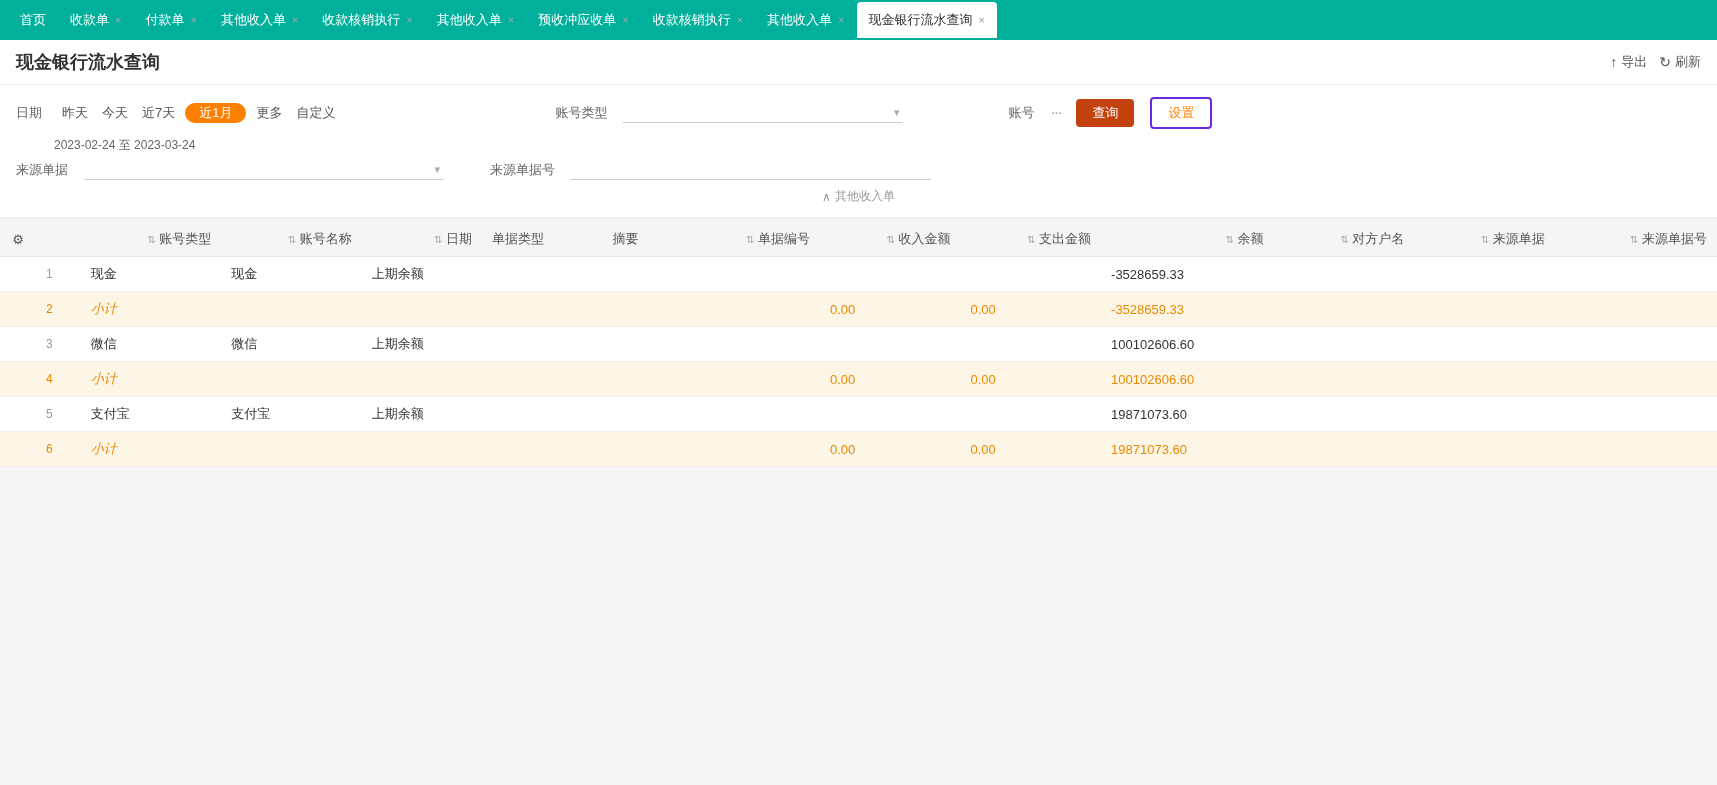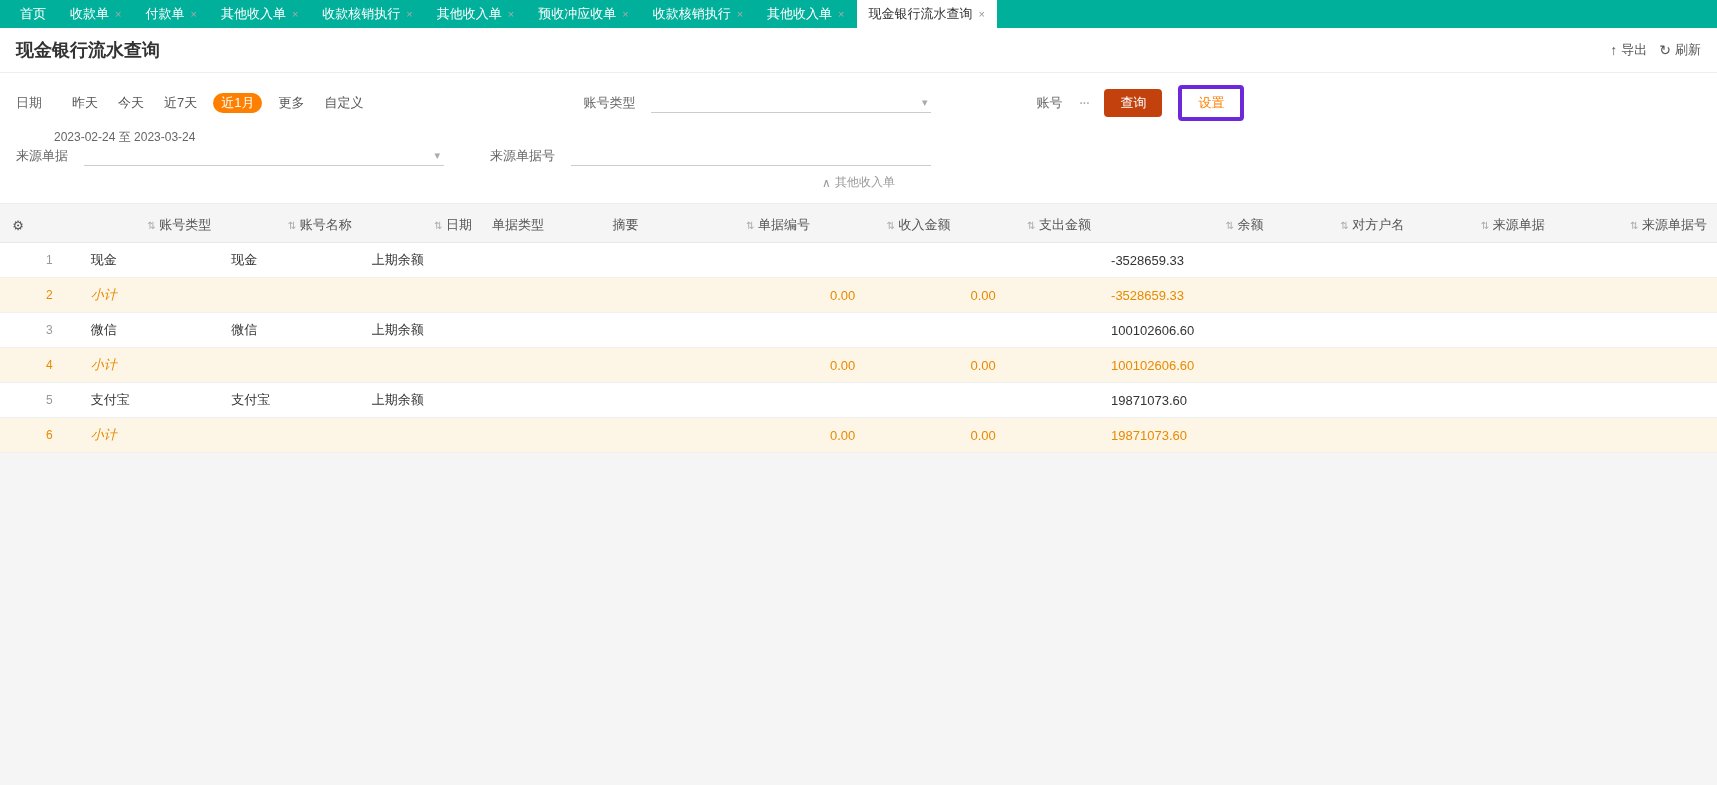--- a/index.html
+++ b/index.html
@@ -3,21 +3,21 @@
   <meta charset="utf-8">
   <style>
     * { box-sizing: border-box; margin: 0; padding: 0; font-family: 'Microsoft YaHei', Arial, sans-serif; }
     body { background: #f5f5f5; font-size: 13px; }
 
     
     .top-nav {
       background: #00b09b;
       display: flex;
       align-items: center;
-      height: 28px;
+      height: 40px;
       padding: 0 8px;
       overflow: hidden;
     }
     .nav-item {
       color: #fff;
       padding: 0 12px;
       height: 36px;
       line-height: 36px;
       cursor: pointer;
       white-space: nowrap;
@@ -79,34 +79,33 @@
       margin-bottom: 8px;
     }
     .filter-label {
       color: #666;
       font-size: 13px;
       white-space: nowrap;
     }
     .date-options {
       display: flex;
       align-items: center;
-      gap: 12px;
-      margin-left: 10px;
+      gap: 6px;
     }
     .date-option {
       color: #555;
       cursor: pointer;
       font-size: 13px;
       padding: 1px 4px;
     }
     .date-option.active {
       background: #ff7f00;
       color: #fff;
       border-radius: 10px;
-      padding: 1px 8px;
+      padding: 1px 14px;
     }
     .date-range {
       color: #666;
       font-size: 12px;
     }
     .filter-select-with-arrow {
       display: flex;
       align-items: center;
       border-bottom: 1px solid #ccc;
       padding: 2px 4px;
@@ -128,21 +127,21 @@
       color: #fff;
       border: none;
       border-radius: 4px;
       padding: 5px 16px;
       cursor: pointer;
       font-size: 13px;
     }
     .btn-settings {
       background: #fff;
       color: #ff7f00;
-      border: 4px solid #6d28d9;
+      border: 2px solid #6d28d9;
       border-radius: 4px;
       padding: 5px 16px;
       cursor: pointer;
       font-size: 13px;
     }
     .collapse-bar {
       display: flex;
       justify-content: center;
       margin-top: 6px;
     }
@@ -297,21 +296,21 @@
       <input type="text" style="">
       <span class="arrow-down">▾</span>
     </div>
 
     <span class="filter-label" style="margin-left: 89px;">账号</span>
     <span class="dots-icon">···</span>
 
     <button class="btn-query">查询</button>
     <button class="btn-settings">设置</button>
   </div>
-  <div style="margin-left: 38px; ">
+  <div style="margin-left: 38px; margin-bottom: 6px;">
     <span class="date-range">2023-02-24 至 2023-03-24</span>
   </div>
   <div class="filter-row">
     <span class="filter-label">来源单据</span>
     <div class="filter-select-with-arrow" style="width: 360px;">
       <input type="text" style="">
       <span class="arrow-down">▾</span>
     </div>
     <span class="filter-label" style="margin-left: 30px;">来源单据号</span>
     <div class="filter-select-with-arrow" style="width: 360px;">

